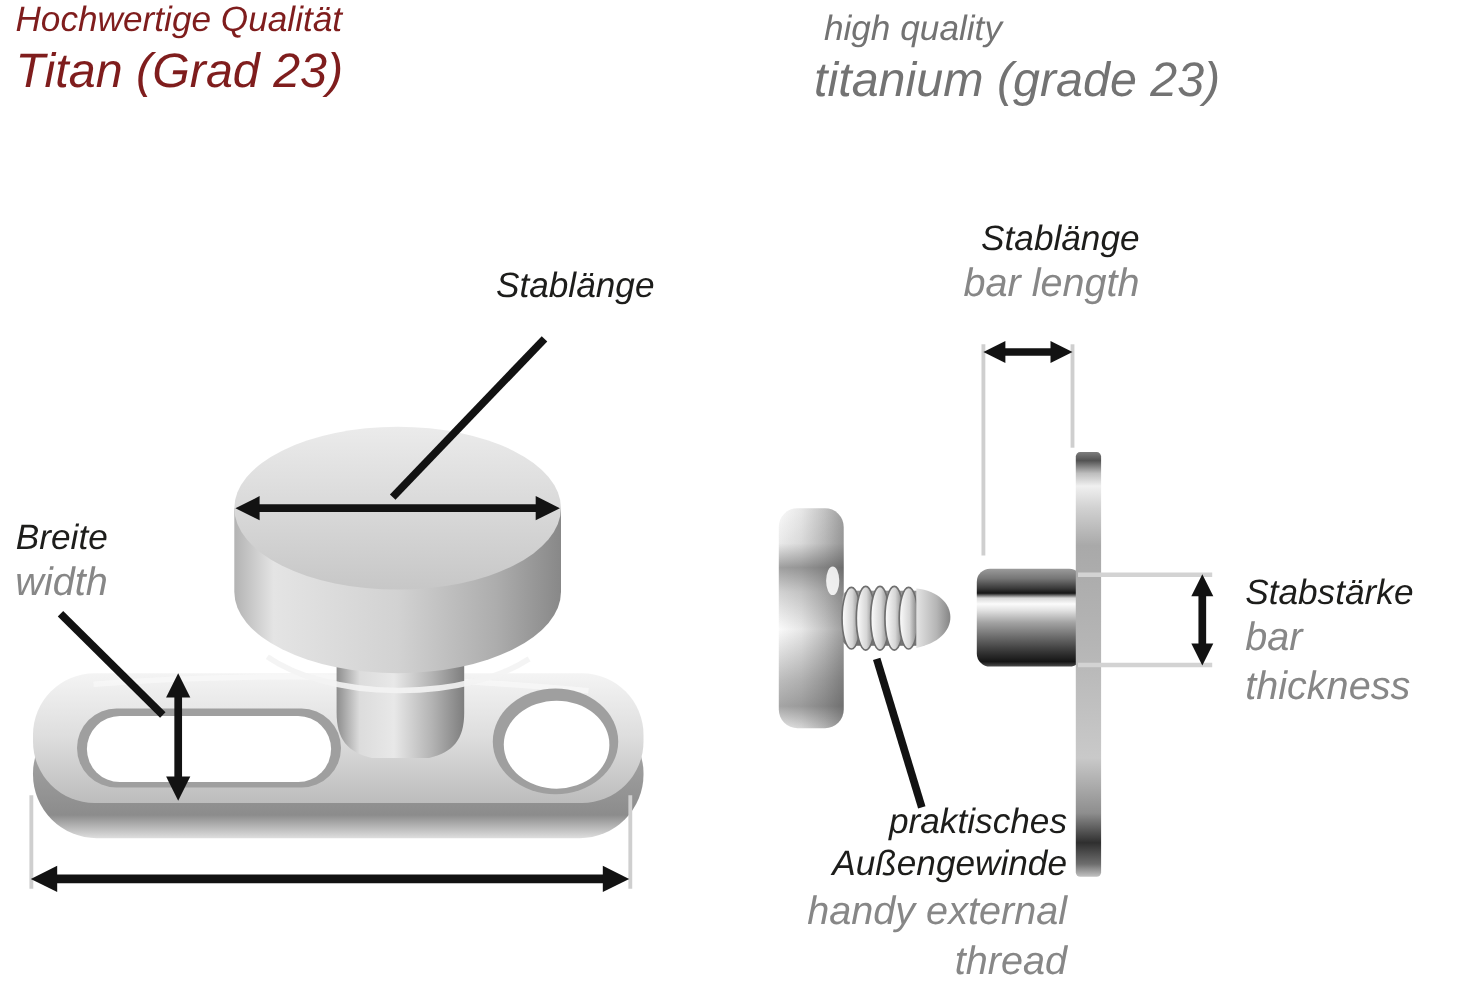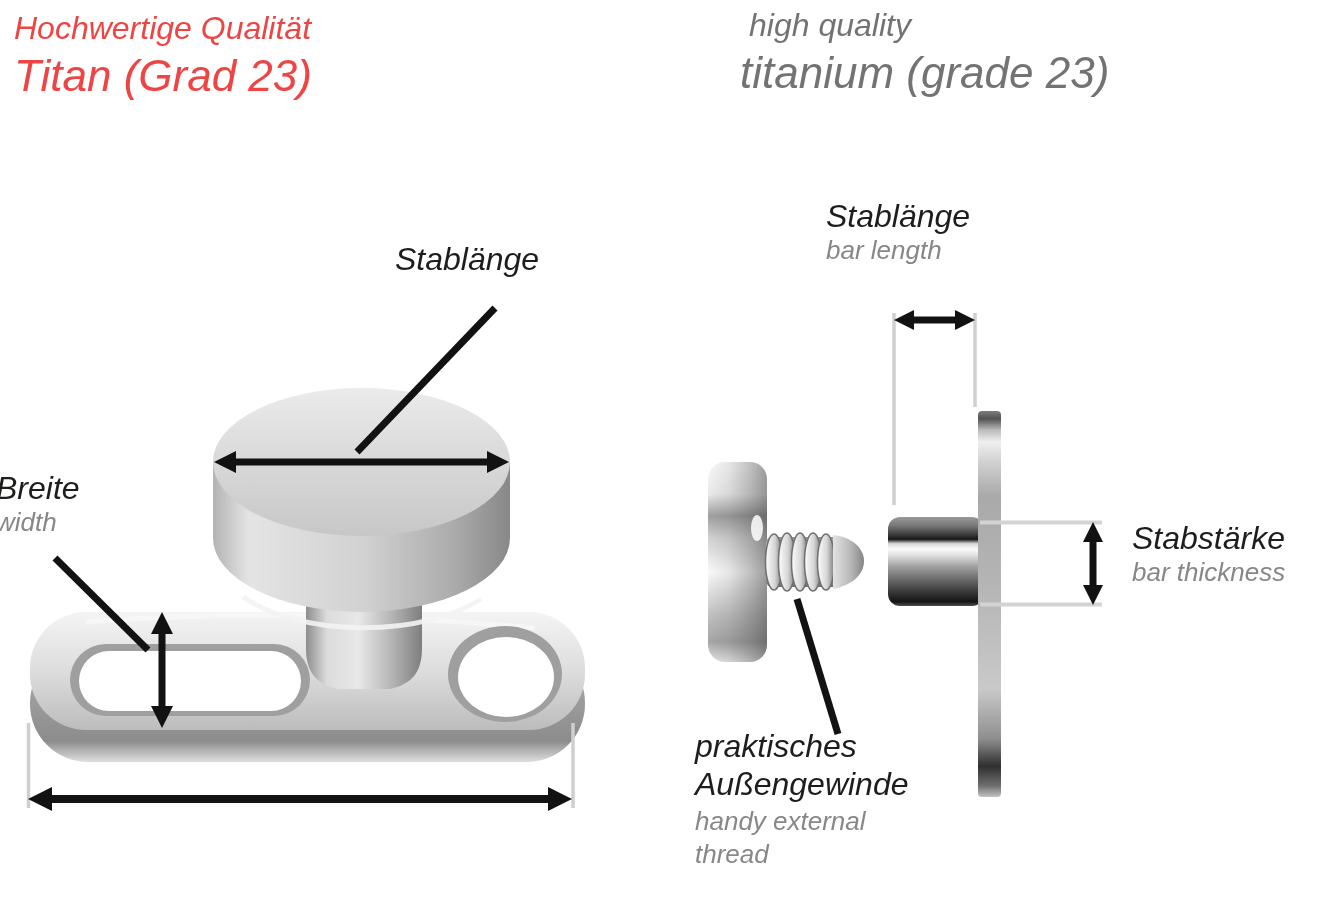--- a/index.html
+++ b/index.html
@@ -5,26 +5,26 @@
   html,body { margin:0; padding:0; background:#fff; }
   .stage {
     position:relative; width:1337px; height:897px; overflow:hidden;
     background:#ffffff;
     font-family:"Liberation Sans", sans-serif;
   }
   .stage svg { position:absolute; left:0; top:0; }
   .hdr { position:absolute; font-style:italic; }
   .hdr .l1 { font-size:32px; line-height:1.12; }
   .hdr .l2 { font-size:44px; line-height:1.1; margin-top:5px; }
-  .hdr-de { left:14px; top:11px; color:#ef4444; }
+  .hdr-de { left:14px; top:0; color:#7f1d1d; }
   .hdr-en { left:740px; top:8px; color:#737373; }
   .hdr-en .l1 { margin-left:9px; }
-  .lbl { position:absolute; font-style:italic; text-align:left; }
+  .lbl { position:absolute; font-style:italic; text-align:right; }
   .lbl .de { color:#1d1d1b; font-size:32px; line-height:1.2; }
-  .lbl .en { color:#878787; font-size:26px; line-height:1.2; }
+  .lbl .en { color:#878787; font-size:36px; line-height:1.2; }
   .lbl-disc        { left:395px; top:240px; width:200px; }
   .lbl-breite      { left:-4px;  top:469px; width:102px; }
   .lbl-laenge      { left:155px; top:804px; width:300px; }
   .lbl-stablaenge  { left:826px; top:197px; width:210px; }
   .lbl-stabstaerke { left:1132px; top:519px; width:210px; text-align:left; }
   .lbl-gewinde     { left:695px; top:727px; width:275px; }
   .lbl-gewinde .en { margin-top:2px; }
 </style>
 </head>
 <body>

